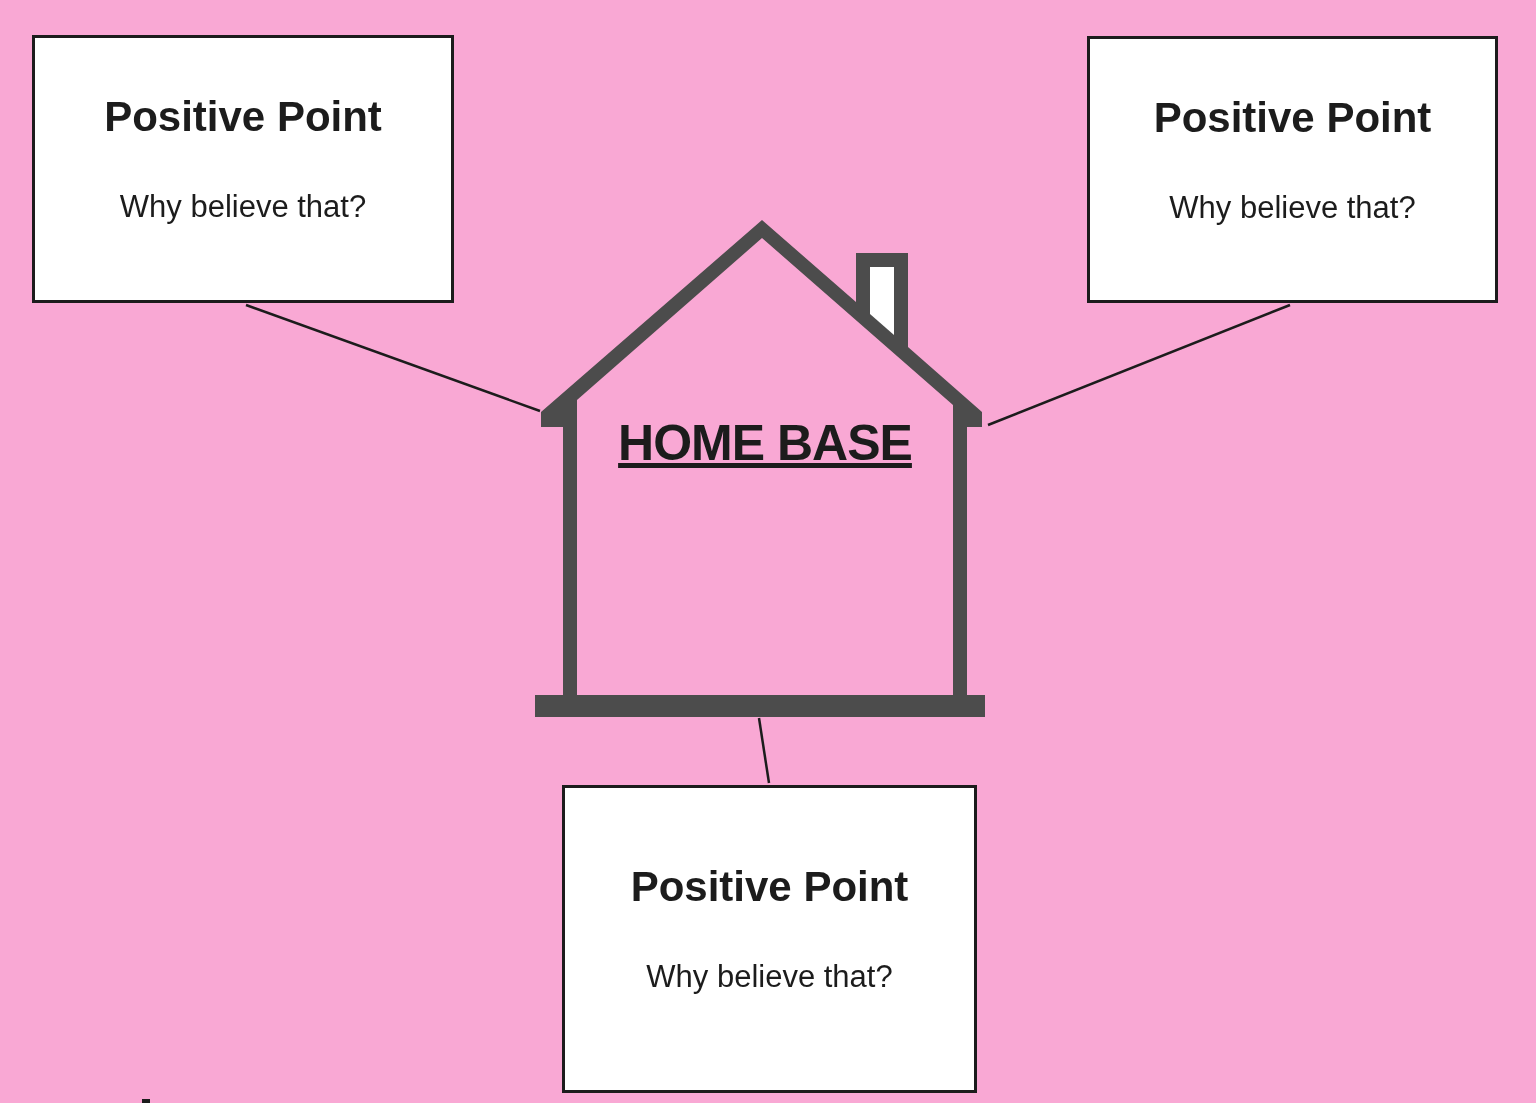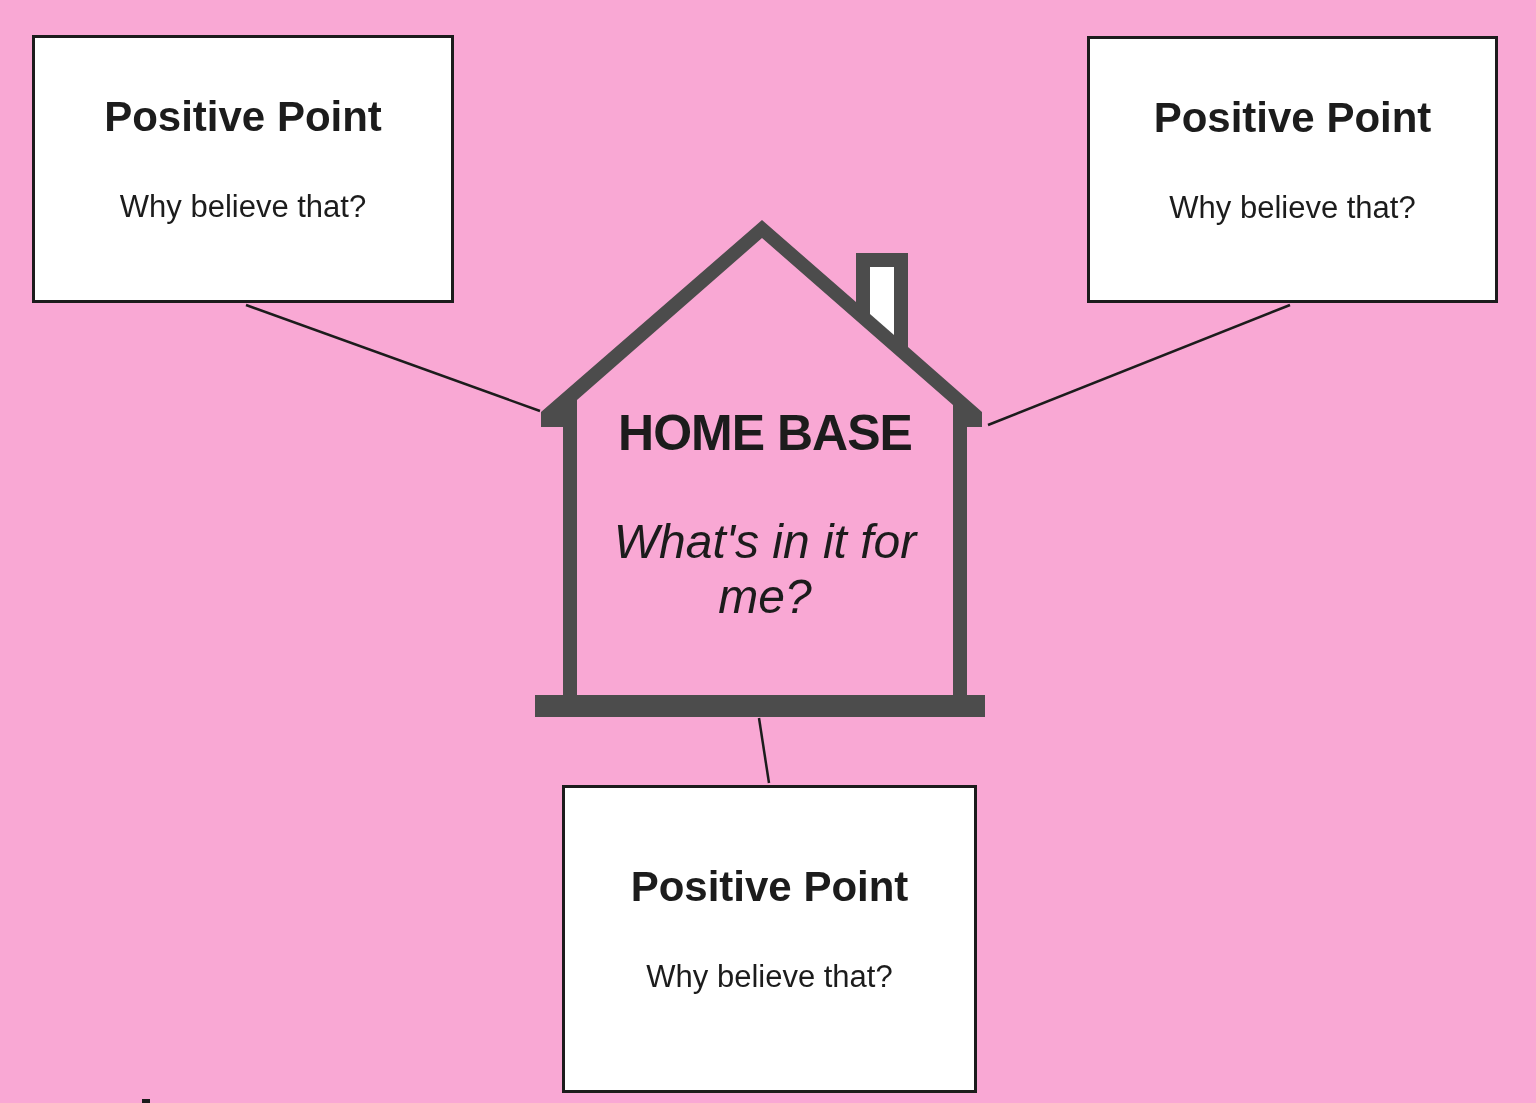--- a/index.html
+++ b/index.html
@@ -62,21 +62,22 @@
     left: 578px;
     top: 406px;
     width: 374px;
     text-align: center;
   }
   .house-title {
     font-weight: bold;
     font-size: 50px;
     line-height: 1;
     letter-spacing: -1px;
-    margin: 2px;
+    margin: 12px;
+    text-decoration: underline;
   }
   .house-question {
     font-style: italic;
     font-size: 48px;
     line-height: 1.15;
     margin: 56px 0 0 0;
   }
 </style>
 </head>
 <body>
@@ -110,16 +111,15 @@
     <div class="pp-question">Why believe that?</div>
   </div>
 
   <div class="pp-box box-b">
     <div class="pp-title">Positive Point</div>
     <div class="pp-question">Why believe that?</div>
   </div>
 
   <div class="house-text">
     <div class="house-title">HOME BASE</div>
-    <div class="house-question">What's in it for me?</div>
   </div>
 
 </div>
 
 </body></html>

